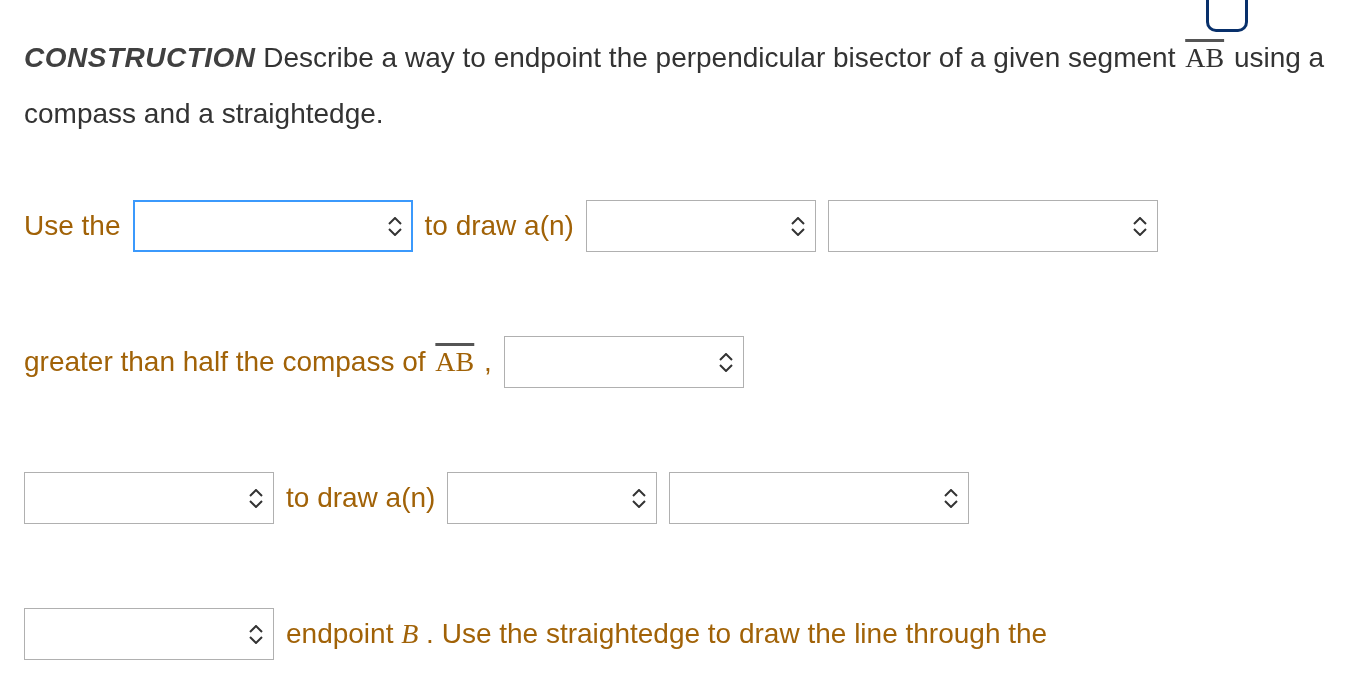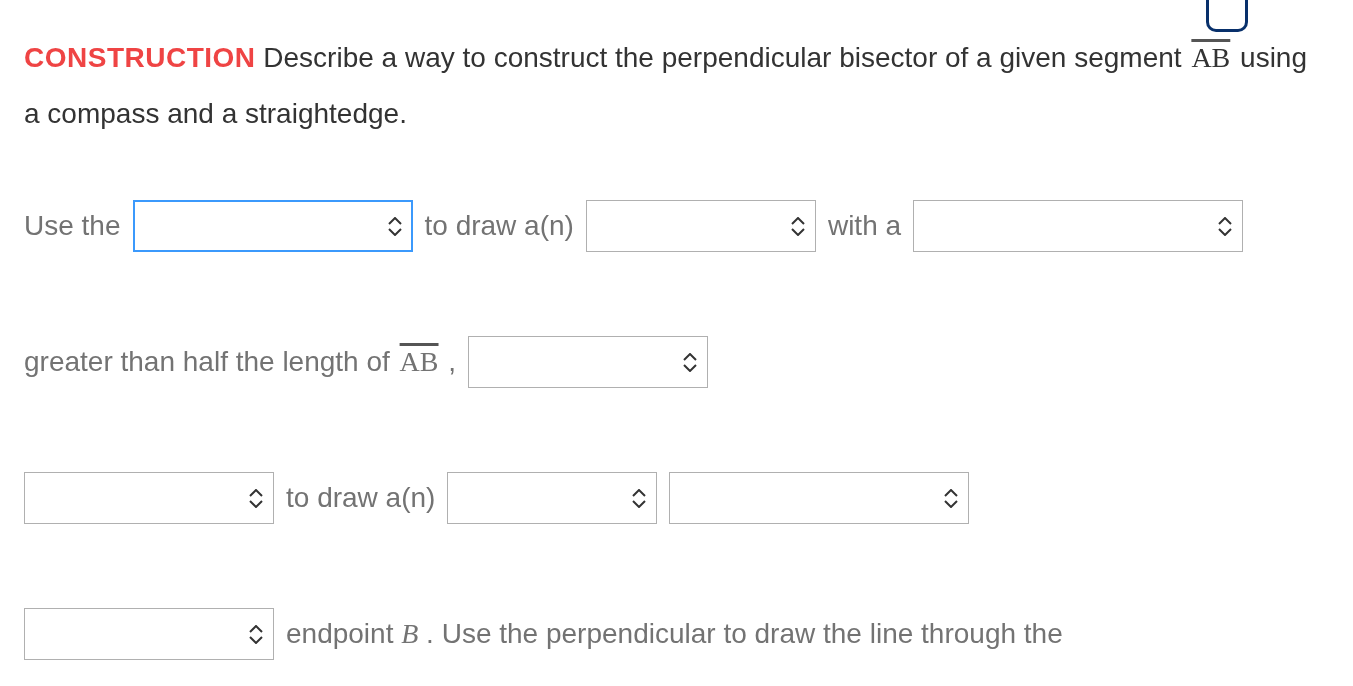--- a/index.html
+++ b/index.html
@@ -10,23 +10,24 @@
     font-family: Arial, Helvetica, sans-serif;
     background: #fff;
     color: #333;
   }
   .page {
     padding: 30px 24px 24px 24px;
     font-size: 28px;
     line-height: 2.0;
   }
   .heading {
-    color: #ef4444;
+    color: #404040;
     font-weight: 700;
     letter-spacing: 0.5px;
+    font-style: italic;
   }
   .prompt-text {
     color: #333;
   }
   .overbar {
     text-decoration: overline;
     text-decoration-thickness: 3px;
     text-decoration-color: #555;
     font-family: "Times New Roman", Times, serif;
     padding: 0 2px;
@@ -37,21 +38,21 @@
   }
   .content {
     margin-top: 56px;
     display: flex;
     flex-wrap: wrap;
     align-items: center;
     row-gap: 40px;
     column-gap: 12px;
   }
   .seg {
-    color: #737373;
+    color: #a16207;
     white-space: nowrap;
   }
   .dropdown {
     display: inline-flex;
     align-items: center;
     justify-content: flex-end;
     height: 52px;
     border: 1px solid #b0b0b0;
     background: #fff;
     padding: 0 10px 0 12px;
@@ -95,21 +96,21 @@
   }
 </style>
 </head>
 <body>
 
 <div class="checkbox"></div>
 
 <div class="page">
 
   <div>
-    <span class="heading">CONSTRUCTION</span><span class="prompt-text">  Describe a way to construct the perpendicular bisector of a given segment </span><span class="overbar">AB</span><span class="prompt-text">  using a compass and a straightedge.</span>
+    <span class="heading">CONSTRUCTION</span><span class="prompt-text">  Describe a way to endpoint the perpendicular bisector of a given segment </span><span class="overbar">AB</span><span class="prompt-text">  using a compass and a straightedge.</span>
   </div>
 
   <div class="content">
 
     <span class="seg">Use the</span>
 
     <span class="dropdown focused w-280">
       <span></span>
       <span class="chev">
         <svg width="14" height="8" viewBox="0 0 14 8">
@@ -128,38 +129,37 @@
       <span class="chev">
         <svg width="14" height="8" viewBox="0 0 14 8">
             <path d="M1 7 L7 1 L13 7" fill="none" stroke="#333" stroke-width="2"></path>
           </svg>
         <svg width="14" height="8" viewBox="0 0 14 8">
             <path d="M1 1 L7 7 L13 1" fill="none" stroke="#333" stroke-width="2"></path>
           </svg>
       </span>
     </span>
 
-    <span class="seg">with a</span>
 
     <span class="dropdown w-330">
       <span></span>
       <span class="chev">
         <svg width="14" height="8" viewBox="0 0 14 8">
             <path d="M1 7 L7 1 L13 7" fill="none" stroke="#333" stroke-width="2"></path>
           </svg>
         <svg width="14" height="8" viewBox="0 0 14 8">
             <path d="M1 1 L7 7 L13 1" fill="none" stroke="#333" stroke-width="2"></path>
           </svg>
       </span>
     </span>
 
     <div style="flex-basis:100%; height:0;"></div>
 
     <span class="seg">
-      <span>greater than half the length of </span><span class="overbar">AB</span><span> ,</span>
+      <span>greater than half the compass of </span><span class="overbar">AB</span><span> ,</span>
     </span>
 
     <span class="dropdown w-240">
       <span></span>
       <span class="chev">
         <svg width="14" height="8" viewBox="0 0 14 8">
             <path d="M1 7 L7 1 L13 7" fill="none" stroke="#333" stroke-width="2"></path>
           </svg>
         <svg width="14" height="8" viewBox="0 0 14 8">
             <path d="M1 1 L7 7 L13 1" fill="none" stroke="#333" stroke-width="2"></path>
@@ -217,19 +217,19 @@
         <svg width="14" height="8" viewBox="0 0 14 8">
             <path d="M1 7 L7 1 L13 7" fill="none" stroke="#333" stroke-width="2"></path>
           </svg>
         <svg width="14" height="8" viewBox="0 0 14 8">
             <path d="M1 1 L7 7 L13 1" fill="none" stroke="#333" stroke-width="2"></path>
           </svg>
       </span>
     </span>
 
     <span class="seg">
-      <span>endpoint </span><span class="math-it">B</span><span> . Use the perpendicular to draw the line through the</span>
+      <span>endpoint </span><span class="math-it">B</span><span> . Use the straightedge to draw the line through the</span>
     </span>
 
     <div style="flex-basis:100%; height:0;"></div>
 
   </div>
 </div>
 
 </body></html>

